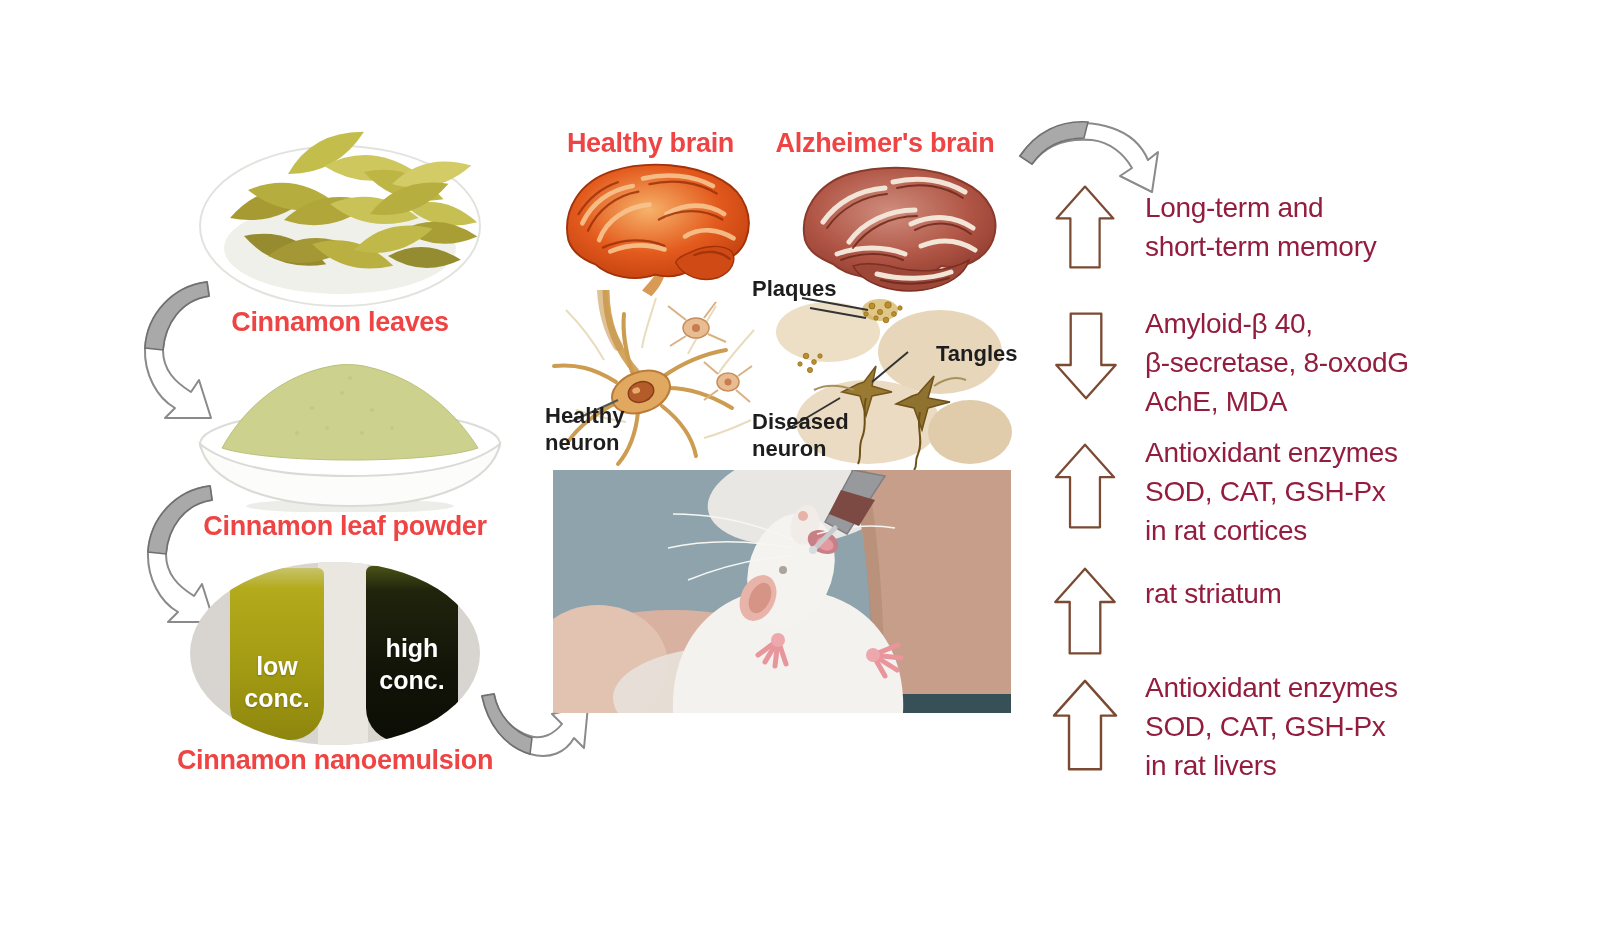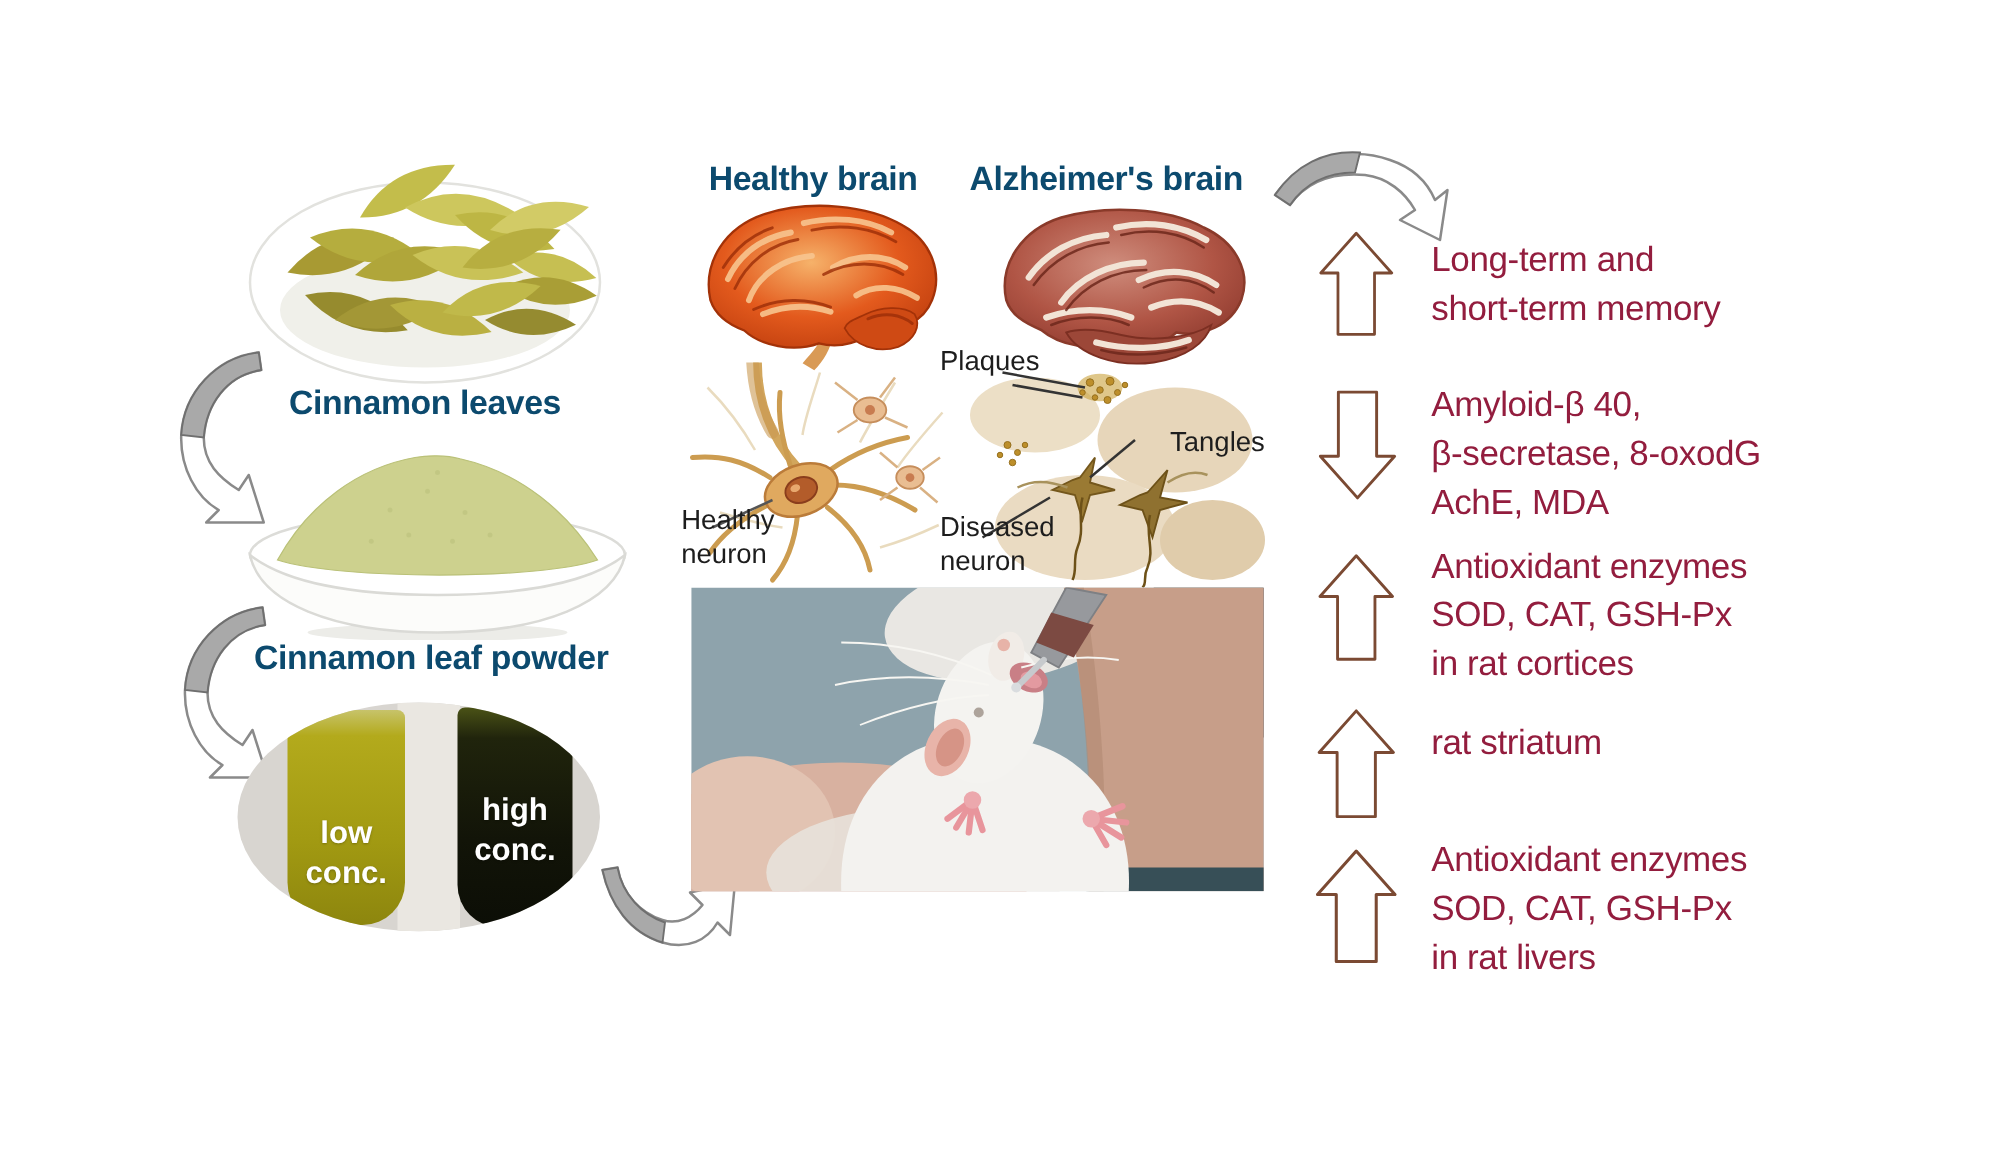--- a/index.html
+++ b/index.html
@@ -2,25 +2,25 @@
 <html><head>
 <meta charset="utf-8">
 <style>
   html,body{margin:0;padding:0;background:#ffffff;}
   #canvas{
     position:relative;width:1600px;height:925px;background:#ffffff;
     font-family:"Liberation Sans",sans-serif;overflow:hidden;
   }
   .abs{position:absolute;}
   .maroon-label{
-    color:#0c4a6e;font-weight:700;font-size:27px;line-height:32px;
+    color:#ef4444;font-weight:700;font-size:27px;line-height:32px;
     text-align:center;letter-spacing:-0.3px;white-space:nowrap;
   }
   .black-label{
-    color:#1d1d1d;font-weight:400;font-size:22px;line-height:27px;white-space:nowrap;
+    color:#1d1d1d;font-weight:700;font-size:22px;line-height:27px;white-space:nowrap;
   }
   .black-label span{display:block;}
   .outcome-text{
     color:#931d3e;font-weight:400;font-size:28px;line-height:39px;
     letter-spacing:-0.3px;white-space:nowrap;
   }
   .outcome-text span{display:block;}
   .caption-text{
     color:#931d3e;font-weight:700;font-size:27px;line-height:34px;text-align:center;
   }
@@ -111,20 +111,21 @@
          background:linear-gradient(180deg,#4a5216 0%,#20240c 14%,#121408 60%,#0c0e06 100%)"></div>
     <div class="vial-label" style="left:40px;top:88px;width:94px">
       <span>low</span>
       <span>conc.</span>
     </div>
     <div class="vial-label" style="left:176px;top:70px;width:92px">
       <span>high</span>
       <span>conc.</span>
     </div>
   </div>
+  <div class="abs maroon-label" style="left:148px;top:744px;width:374px">Cinnamon nanoemulsion</div>
 
   <svg class="abs flow-arrow" style="left:468px;top:692px" width="128" height="88" viewBox="0 0 128 88">
     <path class="ribbon" d="M14,4 C20,32 36,54 62,62 C82,68 98,60 106,46 L116,56 L120,14 L84,22 L94,32 C86,42 74,48 62,44 C44,38 30,24 26,2 Z"></path>
     <path class="crescent" d="M14,4 C20,32 36,54 62,62 L64,46 C46,40 30,24 26,2 Z"></path>
   </svg>
 
   <div class="abs maroon-label" style="left:538px;top:127px;width:225px">Healthy brain</div>
   <div class="abs maroon-label" style="left:765px;top:127px;width:240px">Alzheimer's brain</div>
 
   <svg class="abs" style="left:548px;top:158px" width="218" height="140" viewBox="0 0 220 150">

